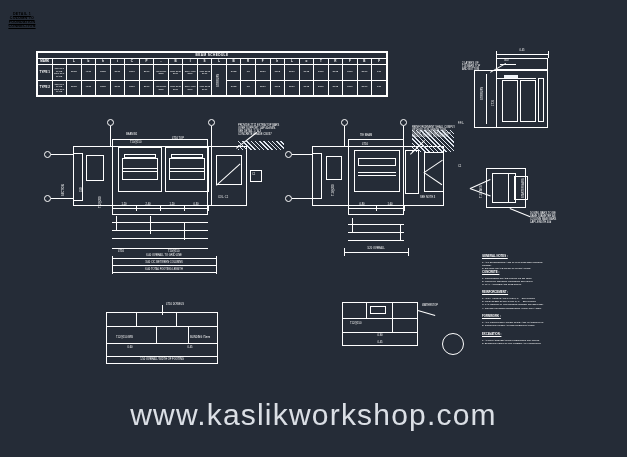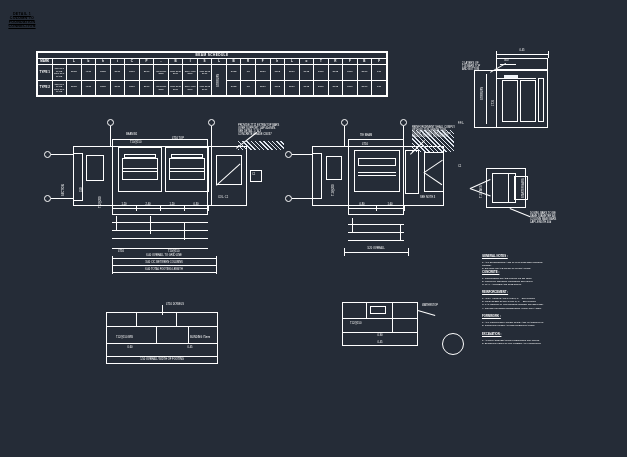--- a/index.html
+++ b/index.html
@@ -418,14 +418,15 @@
       <div>1. ALL FORMWORK TO BE RIGID AND WATERTIGHT.
 2. STRIKING TIMES AS PER SPECIFICATION.</div>
     </div>
     <div class="nb" style="left:482px;top:330px;">
       <div class="nh">EXCAVATION :</div>
       <div>1. ALLOWABLE BEARING PRESSURE 150 kN/m2.
 2. BLINDING 75mm THICK UNDER ALL FOOTINGS.</div>
     </div>
   </div>
 
+  <div id="wm">www.kaslikworkshop.com</div>
 
 </div>
 
 </body></html>

